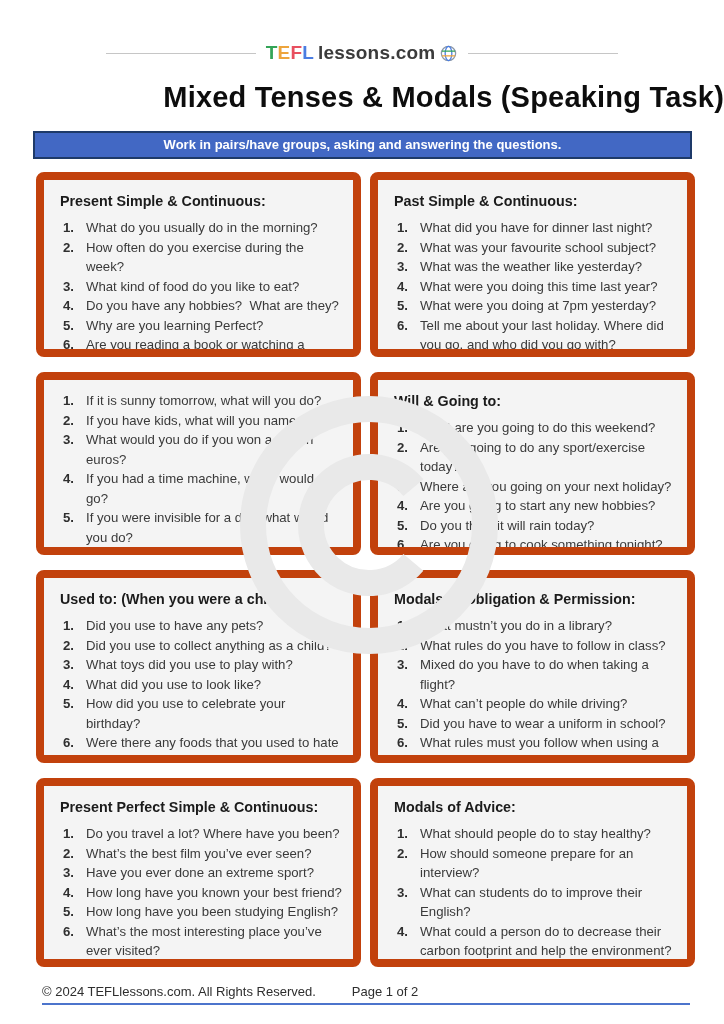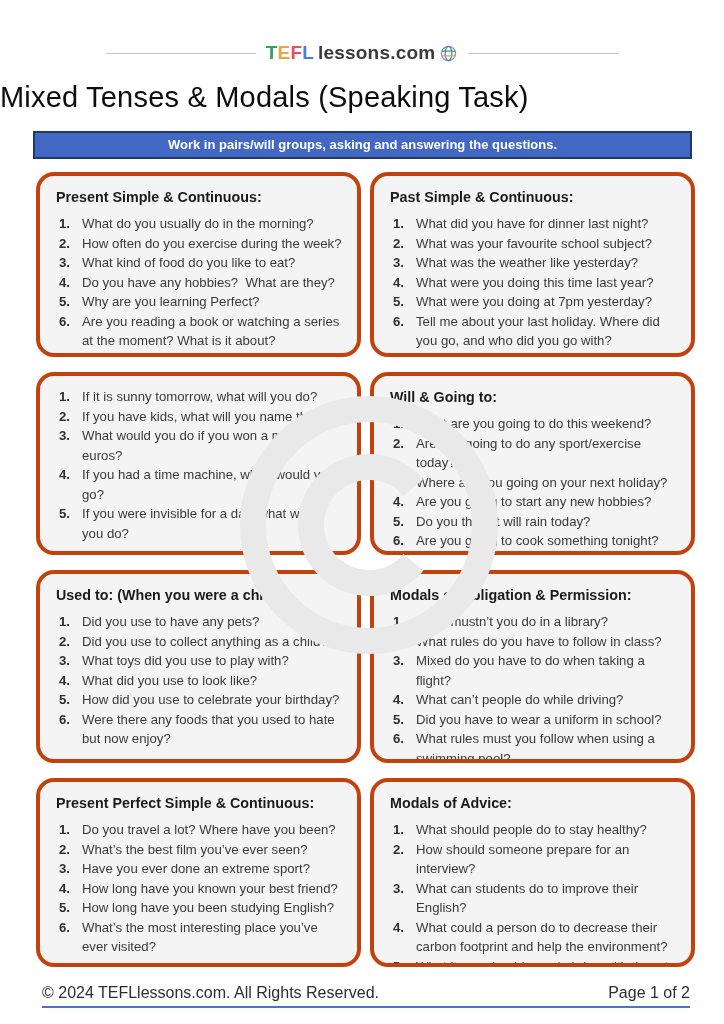--- a/index.html
+++ b/index.html
@@ -12,53 +12,53 @@
     overflow: hidden;
     font-family: "Liberation Sans", "DejaVu Sans", sans-serif;
   }
   
   .logo-row { display:flex; align-items:center; margin: 34px 106px 0 106px; height:26px; }
   .rule { flex:1; height:1px; background:#c6c6c6; }
   .logo { display:flex; align-items:center; gap:4px; margin:0 10px; font-size:19px; font-weight:bold; letter-spacing:.2px; }
   .logo .rest { color:#3b3b3b; }
   .logo-letter { display:inline-block; }
   .globe { width:19px; height:19px; display:inline-block; }
-  h1.doc-title { margin-top:15px; text-align:left; font-size:29px; font-weight:normal; color:#0d0d0d; letter-spacing:.2px; }
+  h1.doc-title { margin-top:15px; text-align:right; font-size:29px; font-weight:bold; color:#0d0d0d; letter-spacing:.2px; }
   .banner {
     margin: 17px 32px 0 33px;
     background:#4268c4;
     border:2px solid #1e3a69;
     color:#ffffff; font-weight:bold; font-size:13px;
     text-align:center; padding:4px 0 5px 0;
   }
   
   .grid {
     margin: 13px 29px 0 36px;
     display:grid;
     grid-template-columns: 1fr 1fr;
     grid-template-rows: 185px 183px 193px 189px;
     column-gap: 9px; row-gap: 15px;
   }
   .box {
-    border:4px solid #c2410c;
-    border-radius:18px;
+    border:8px solid #c2410c;
+    border-radius:8px;
     background:#f4f4f4;
     padding:11px 11px 0 14px;
     overflow:hidden;
   }
   .box-title { font-size:14.3px; font-weight:bold; color:#1b1b1b; margin:2px 0 9px 2px; }
   ol.box-list { list-style:none; }
   li.q { display:flex; font-size:13.2px; line-height:19.5px; color:#3a3a3a; }
   .qnum { flex:0 0 28px; padding-left:5px; font-weight:bold; color:#2f2f2f; }
   .qtext { flex:1; white-space:pre-wrap; }
   
   .watermark { position:absolute; left:228px; top:378px; width:282px; height:282px; z-index:5; pointer-events:none; }
   
   .footer { position:absolute; left:0; right:0; top:978px; padding:0 34px 0 42px; }
-  .footer-row { display:flex; justify-content:space-between; font-size:16px; color:#2e2e2e; }
+  .footer-row { display:flex; font-size:13px; color:#2e2e2e;gap:36px; }
   .footer-rule { height:2px; background:#4c74cc; margin-top:4px; }
 </style>
 </head>
 <body>
 
 <div class="page">
 
   <div class="logo-row">
     <div class="rule"></div>
     <div class="logo">
@@ -69,21 +69,21 @@
         <ellipse cx="12" cy="12" rx="4.2" ry="9" stroke="#4a7de2"></ellipse>
         <path d="M3.8 9h16.4" stroke="#33a457"></path>
         <path d="M3.8 15h16.4" stroke="#eda43c"></path>
       </svg>
     </div>
     <div class="rule"></div>
   </div>
 
   <h1 class="doc-title">Mixed Tenses &amp; Modals (Speaking Task)</h1>
 
-  <div class="banner">Work in pairs/will groups, asking and answering the questions.</div>
+  <div class="banner">Work in pairs/have groups, asking and answering the questions.</div>
 
   <div class="grid" id="boxes-grid">
     <div class="box">
       <div class="box-title">Present Simple &amp; Continuous:</div>
       <ol class="box-list">
           <li class="q">
             <span class="qnum">1.</span>
             <span class="qtext">What do you usually do in the morning?</span>
           </li>
           <li class="q">

